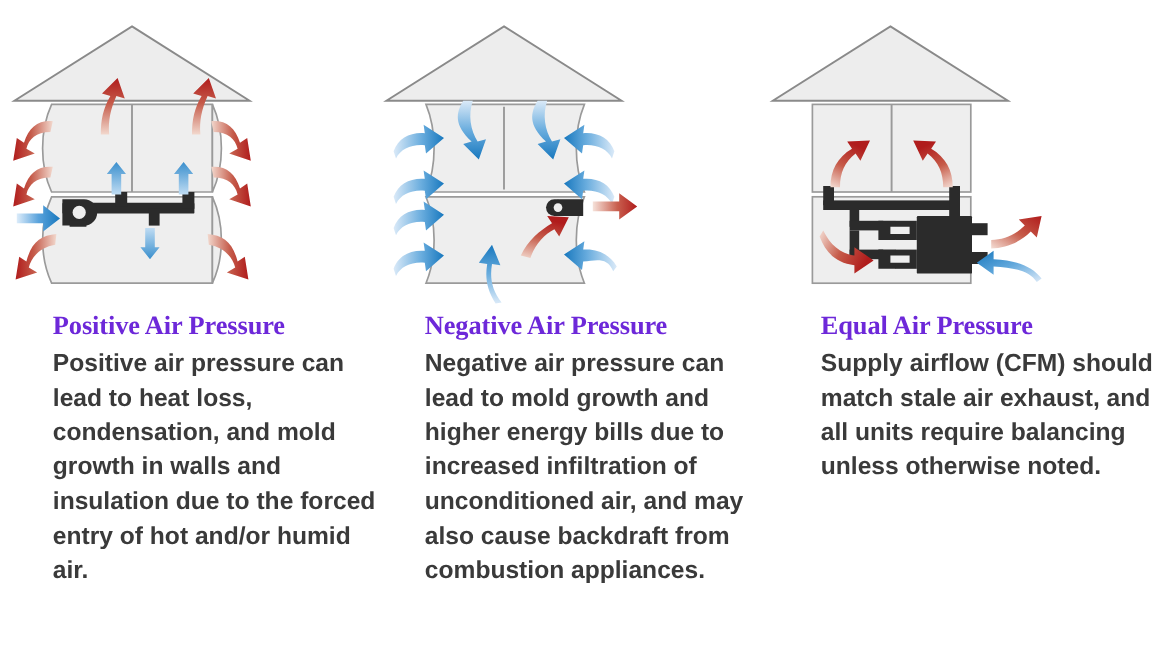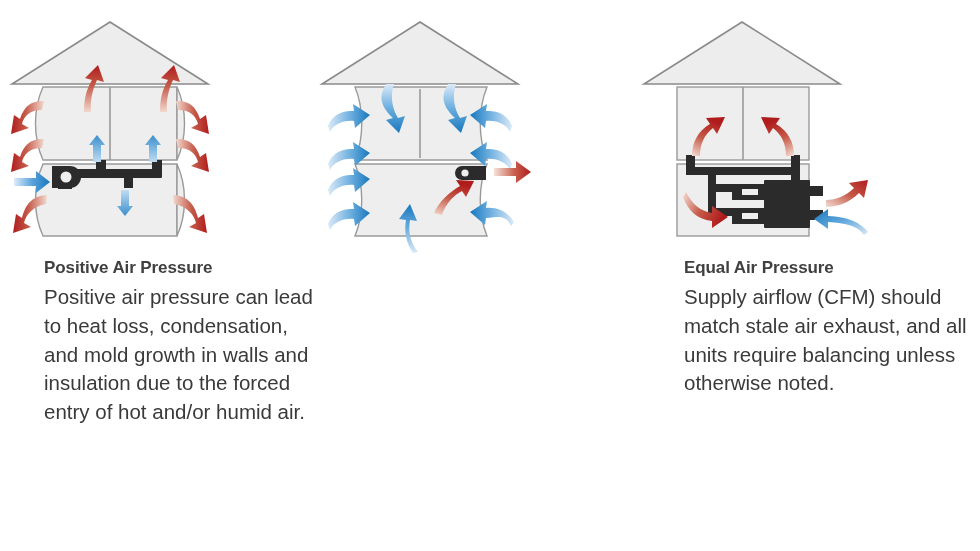--- a/index.html
+++ b/index.html
@@ -38,31 +38,32 @@
   .text-block {
     position: absolute;
     top: 258px;
     width: 100%;
   }
   #panel-positive .text-block { left: 44px;  width: 270px; }
   #panel-negative .text-block { left: 44px;  width: 280px; }
   #panel-equal    .text-block { left: 46px;  width: 290px; margin-left: 18px; }
 
   .heading {
-    font-size: 17px;
+    font-size: 22px;
     font-weight: bold;
-    color: #404040;
+    color: #6d28d9;
     letter-spacing: -0.1px;
     margin: 0 0 5px 0;
     line-height: 1.2;
     white-space: nowrap;
+    font-family: Liberation Serif, serif;
   }
   .body-text {
     font-size: 20.5px;
-    font-weight: normal;
+    font-weight: bold;
     color: #3a3a3a;
     line-height: 1.40;
     margin: 0;
   }
   #panel-equal .body-text { line-height: 1.40; }
 </style>
 </head>
 <body>
 
 <div id="page">
@@ -235,20 +236,24 @@
           <path d="M108,238 C100,228 98,218 100,206 l7,1 -7,-17 -11,15 7,1 C94,218 96,228 103,239 Z" fill="url(#nBlueUp)"></path>
         </g>
 
         <g>
           <path d="M124,199 C130,186 140,178 150,172 l-4,-6 18,1 -8,16 -4,-6 C144,181 136,189 132,201 Z" fill="url(#nRedUp)"></path>
           <path d="M184,154 h22 v-7 l15,11 -15,11 v-7 h-22 z" fill="url(#nRedR)"></path>
         </g>
       </svg>
     </div>
 
+    <div class="text-block">
+      <h2 class="heading">Negative Air Pressure</h2>
+      <p class="body-text">Negative air pressure can lead to mold growth and higher energy bills due to increased infiltration of unconditioned air, and may also cause backdraft from combustion appliances.</p>
+    </div>
   </section>
 
   <section class="panel" id="panel-equal">
 
     <div class="diagram">
       <svg width="360" height="240" viewBox="0 0 360 240" xmlns="http://www.w3.org/2000/svg">
         <defs>
           <linearGradient id="eRedUpL" x1="0" y1="1" x2="0.4" y2="0">
             <stop offset="0%" stop-color="#f4ddd4"></stop>
               <stop offset="50%" stop-color="#c65b49"></stop>

